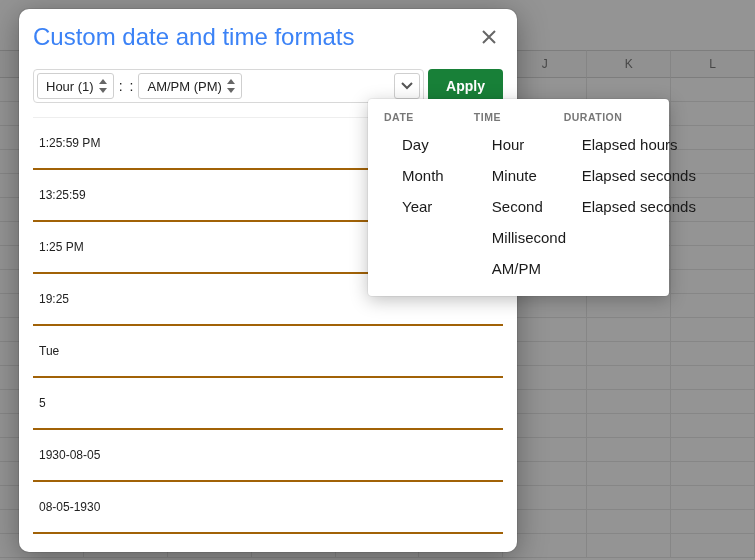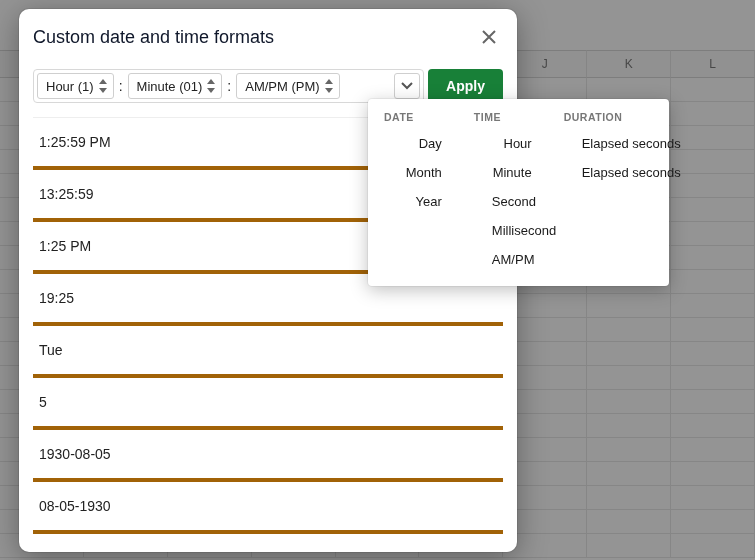--- a/index.html
+++ b/index.html
@@ -74,22 +74,22 @@
     overflow: hidden;
     display: flex;
     flex-direction: column;
   }
   .dialog-header {
     display: flex;
     align-items: center;
     padding: 14px 14px 6px 14px;
   }
   .dialog-title {
-    font-size: 18px;
-    color: #0f172a;
+    font-size: 24px;
+    color: #3b82f6;
     font-weight: 400;
     flex: 1;
   }
   .close-btn {
     width: 28px;
     height: 28px;
     display: flex;
     align-items: center;
     justify-content: center;
     color: #666;
@@ -179,25 +179,25 @@
   }
 
   .samples {
     flex: 1;
     overflow: auto;
     border-top: 1px solid #eee;
     margin: 0 14px;
   }
   .sample {
     height: 52px;
-    border-bottom: 4px solid #a16207;
+    border-bottom: 2px solid #a16207;
     display: flex;
     align-items: center;
     padding: 0 6px;
-    font-size: 14px;
+    font-size: 12px;
     color: #222;
     cursor: pointer;
   }
 
   
   .dropdown {
     position: absolute;
     top: 99px;
     left: 368px;
     width: 301px;
@@ -213,26 +213,25 @@
   }
   .dd-col:last-child { flex: 1.35; }
   .dd-head {
     font-size: 10.5px;
     font-weight: 600;
     letter-spacing: 0.5px;
     color: #777;
     padding: 4px 16px 6px 16px;
   }
   .dd-item {
-    font-size: 13px;
+    font-size: 15px;
     color: #1a1a1a;
     padding: 7px 16px 7px 34px;
     cursor: pointer;
     white-space: nowrap;
-    text-align: right;
   }
 </style>
 </head>
 <body>
 
 <div class="sheet">
   <div class="col-headers">
       <div class="col"></div>
       <div class="col"></div>
       <div class="col"></div>
@@ -479,24 +478,20 @@
     </div>
   </div>
 
   <div class="format-bar">
     <div class="token-row">
       <div class="token">
         <span>Hour (1)</span>
         <span class="updown"></span>
       </div>
       <span class="sep">:</span>
-      <div class="token">
-        <span>Minute (01)</span>
-        <span class="updown"></span>
-      </div>
       <span class="sep">:</span>
       <div class="token">
         <span>AM/PM (PM)</span>
         <span class="updown"></span>
       </div>
       <div class="dd-trigger">
         <svg width="12" height="8" viewBox="0 0 12 8">
           <path d="M1 1 L6 6 L11 1" stroke="#555" stroke-width="2" fill="none"></path>
         </svg>
       </div>
@@ -526,16 +521,17 @@
     <div class="dd-col">
       <div class="dd-head">TIME</div>
       <div class="dd-item">Hour</div>
       <div class="dd-item">Minute</div>
       <div class="dd-item">Second</div>
       <div class="dd-item">Millisecond</div>
       <div class="dd-item">AM/PM</div>
     </div>
     <div class="dd-col">
       <div class="dd-head">DURATION</div>
+      <div class="dd-item">Elapsed hours</div>
       <div class="dd-item">Elapsed seconds</div>
       <div class="dd-item">Elapsed seconds</div>
     </div>
   </div>
 
 </body></html>

